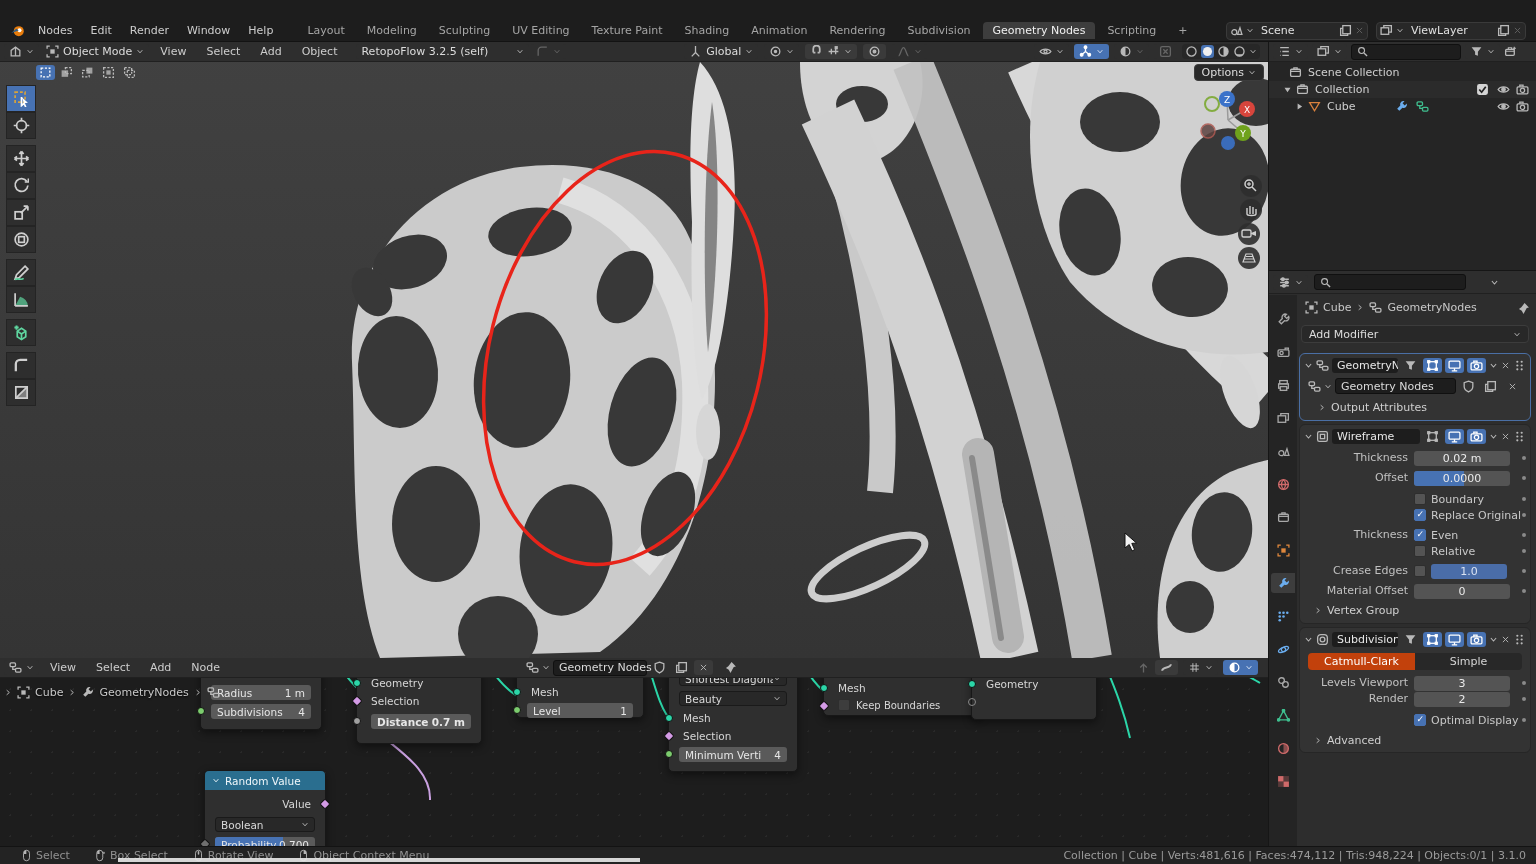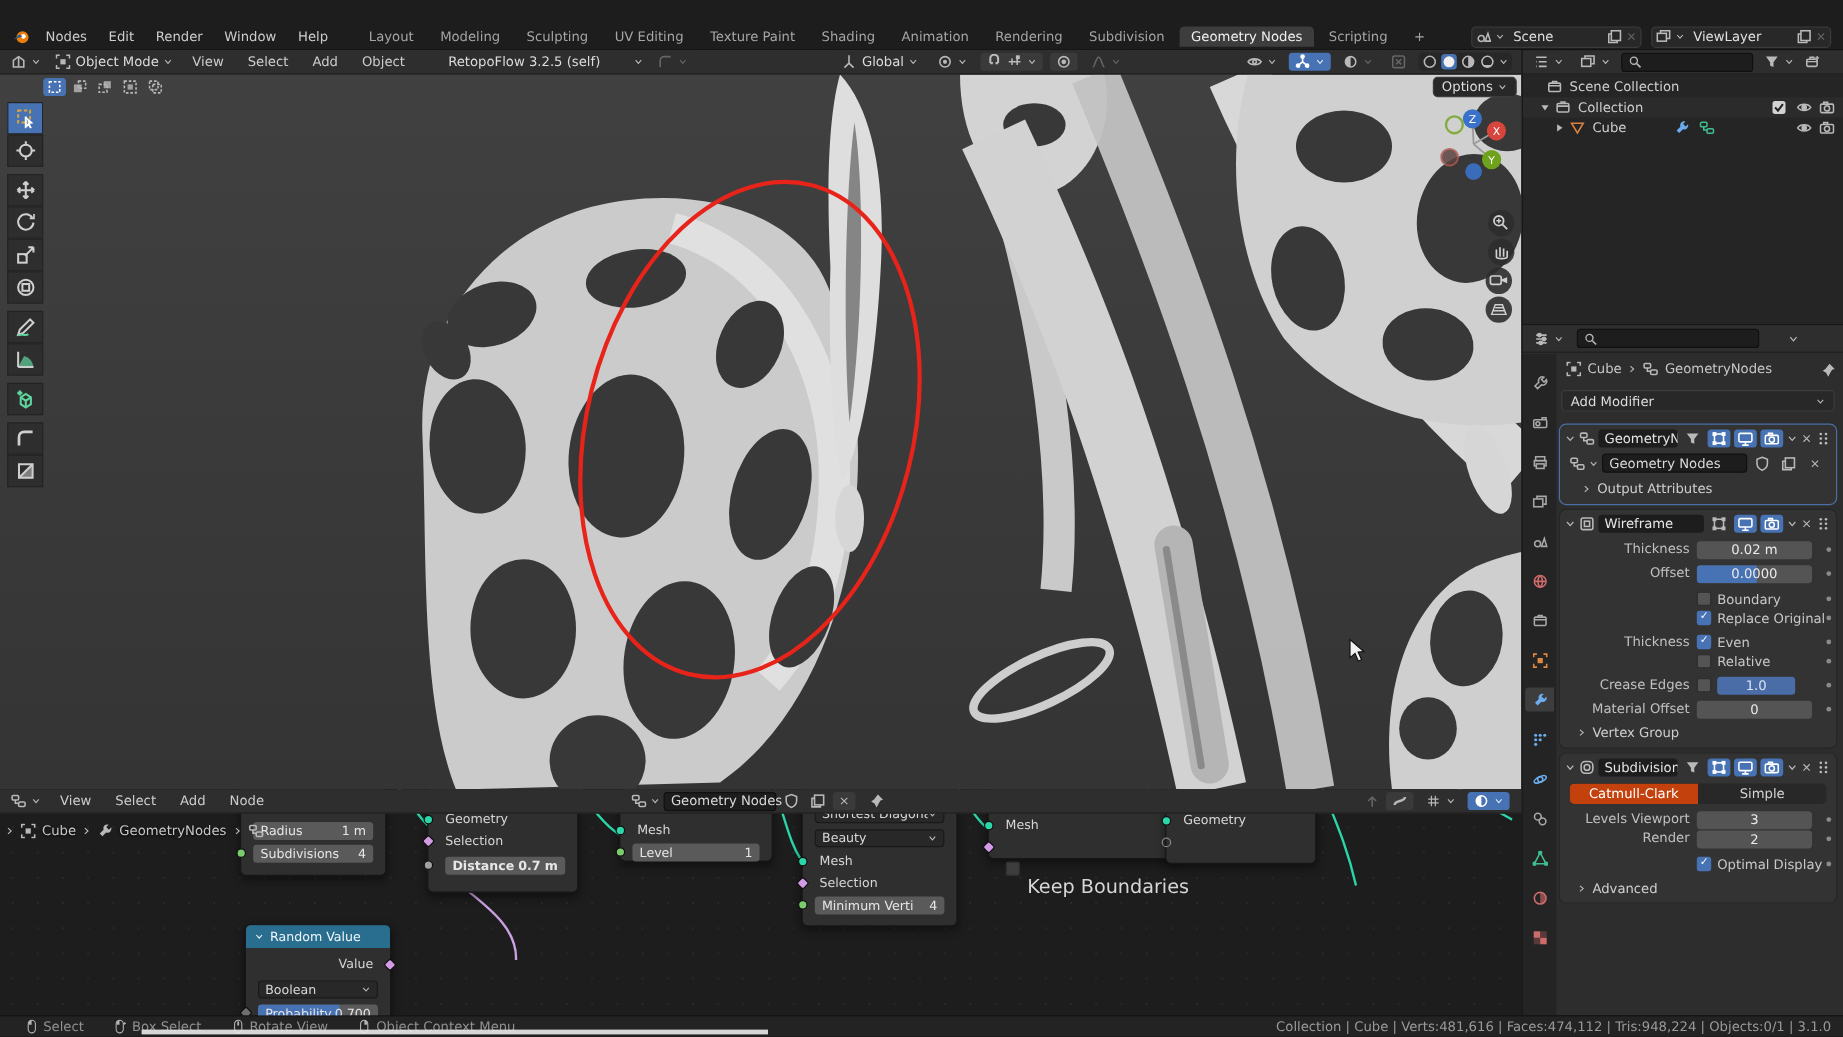--- a/index.html
+++ b/index.html
@@ -236,21 +236,21 @@
         <span data-icon="chev-down" style="width:8px;">
             <svg viewBox="0 0 12 12" fill="none" stroke="currentColor" stroke-width="1.2">
               <path d="M2.5 4l3.5 4 3.5-4" stroke-width="1.4"></path>
             </svg>
           </span>
       </div>
       <span class="menu-item">View</span>
       <span class="menu-item">Select</span>
       <span class="menu-item">Add</span>
       <span class="menu-item">Object</span>
-      <div class="drop" style="margin-left:20px;gap:28px;">
+      <div class="drop" style="margin-left:8px;gap:28px;">
         <span class="txt">RetopoFlow 3.2.5 (self)</span>
         <span data-icon="chev-down" style="width:8px;">
             <svg viewBox="0 0 12 12" fill="none" stroke="currentColor" stroke-width="1.2">
               <path d="M2.5 4l3.5 4 3.5-4" stroke-width="1.4"></path>
             </svg>
           </span>
       </div>
       <div class="drop dim">
         <span data-icon="rf-corner">
             <svg viewBox="0 0 12 12" fill="none" stroke="currentColor" stroke-width="1.2">
@@ -1135,21 +1135,21 @@
         </div>
         <span class="keydot" style="top:108px;"></span>
       <div class="pctl" style="top:118px;">
           <span class="cb"></span>
           <span class="txt">Relative</span>
         </div>
         <span class="keydot" style="top:124px;"></span>
       <div class="plabel" style="top:138px;">Crease Edges</div>
       <div class="pctl" style="top:138px;">
           <span class="cb"></span>
-          <div class="val" style="width:65px;background:#4a6da8;color:#d9e2f2;">
+          <div class="val" style="width:76px;background:#4a6da8;color:#d9e2f2;">
             <span>1.0</span>
           </div>
         </div>
         <span class="keydot" style="top:144px;"></span>
       <div class="plabel" style="top:158px;">Material Offset</div>
       <div class="pctl" style="top:158px;">
           <div class="val" style="width:96px;">
             <span>0</span>
           </div>
         </div>
@@ -1344,21 +1344,21 @@
         </div>
       <span class="sock" style="left:-4px;top:67px;background:#2bd6a8;"></span>
       <span class="sock d" style="left:-4px;top:85px;background:#d39ae5;"></span>
       <span class="sock" style="left:-4px;top:103px;background:#7ccc6e;"></span>
     </div>
 
     <div class="node" style="left:823px;top:-20px;width:160px;height:78px;">
       <div class="nlabel" style="top:42px;">Mesh</div>
       <div class="abs row" style="left:14px;top:60px;gap:6px;">
         <span class="cb" style="background:#3d3d3d;"></span>
-        <span class="txt" style="color:#d6d6d6;font-size:16px;margin-top:30px;">Keep Boundaries</span>
+        <span class="txt" style="color:#d6d6d6;font-size:10px;">Keep Boundaries</span>
       </div>
       <span class="sock" style="left:-4px;top:45px;background:#2bd6a8;"></span>
       <span class="sock d" style="left:-4px;top:63px;background:#d39ae5;"></span>
     </div>
 
     <div class="node" style="left:971px;top:-24px;width:126px;height:86px;">
       <div class="nlabel" style="top:42px;">Geometry</div>
       <span class="sock" style="left:-4px;top:45px;background:#2bd6a8;"></span>
       <span class="sock" style="left:-4px;top:63px;background:transparent;border-color:#888;"></span>
     </div>

